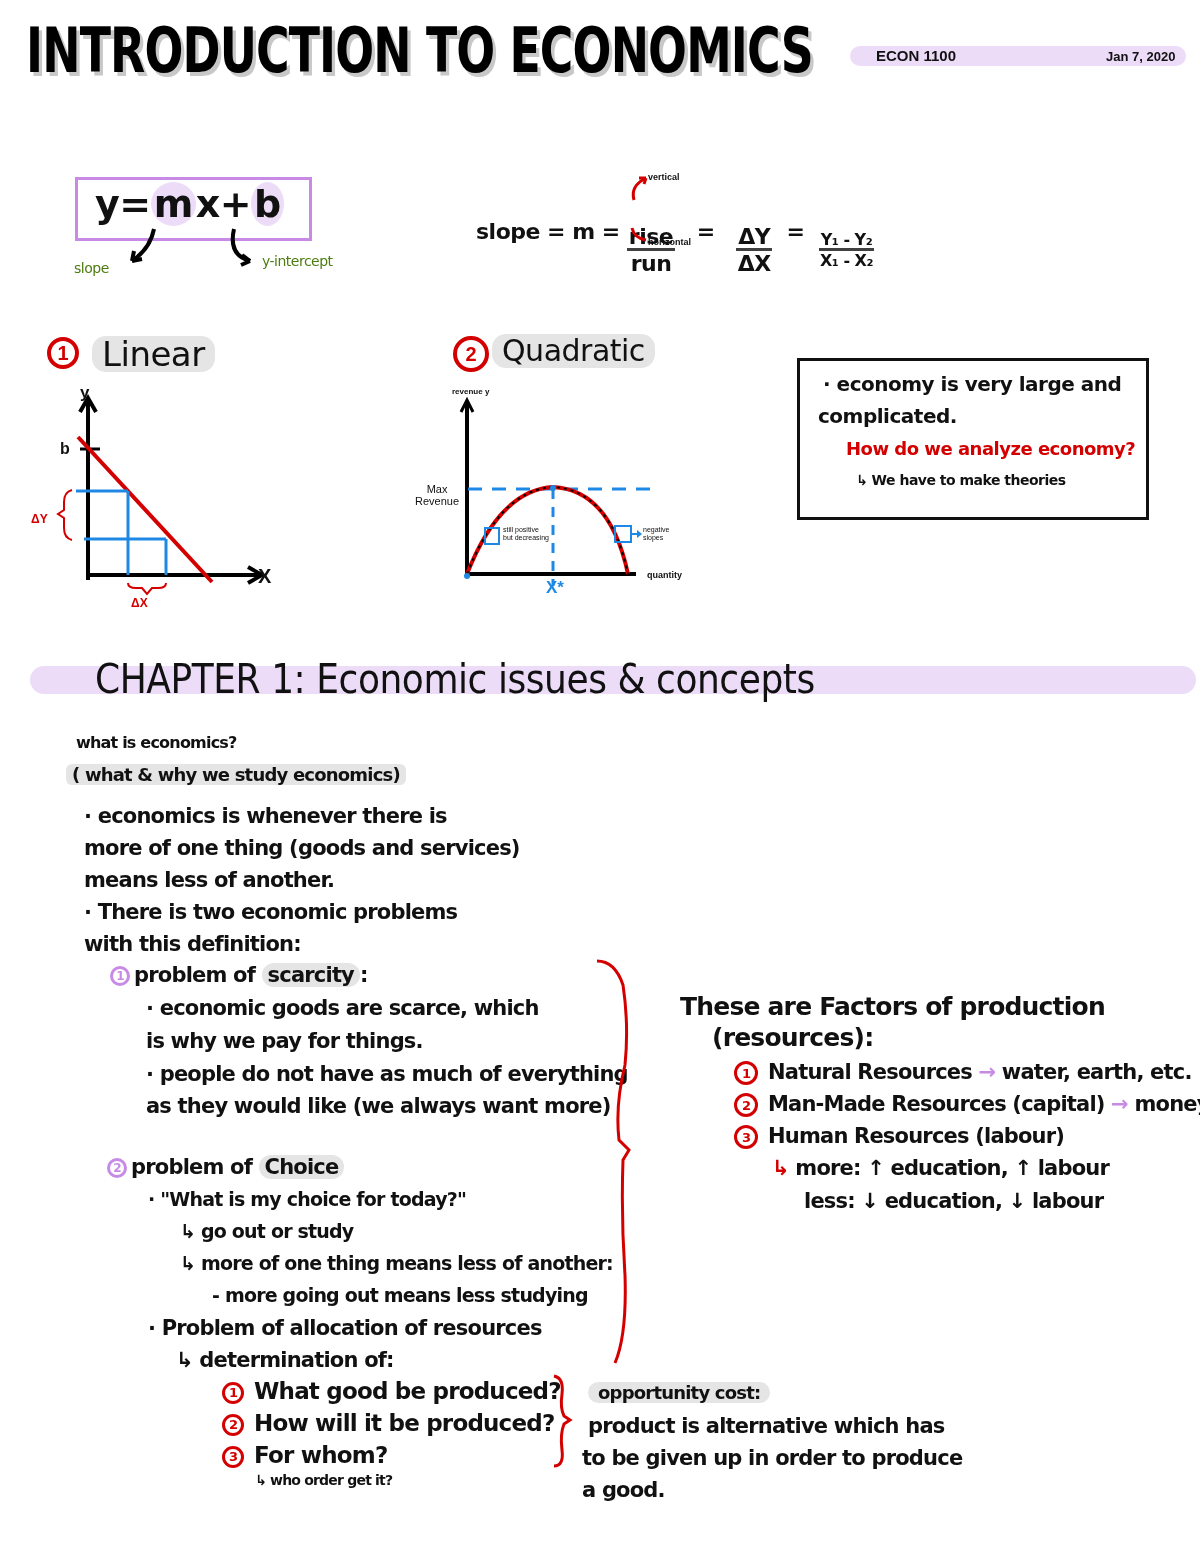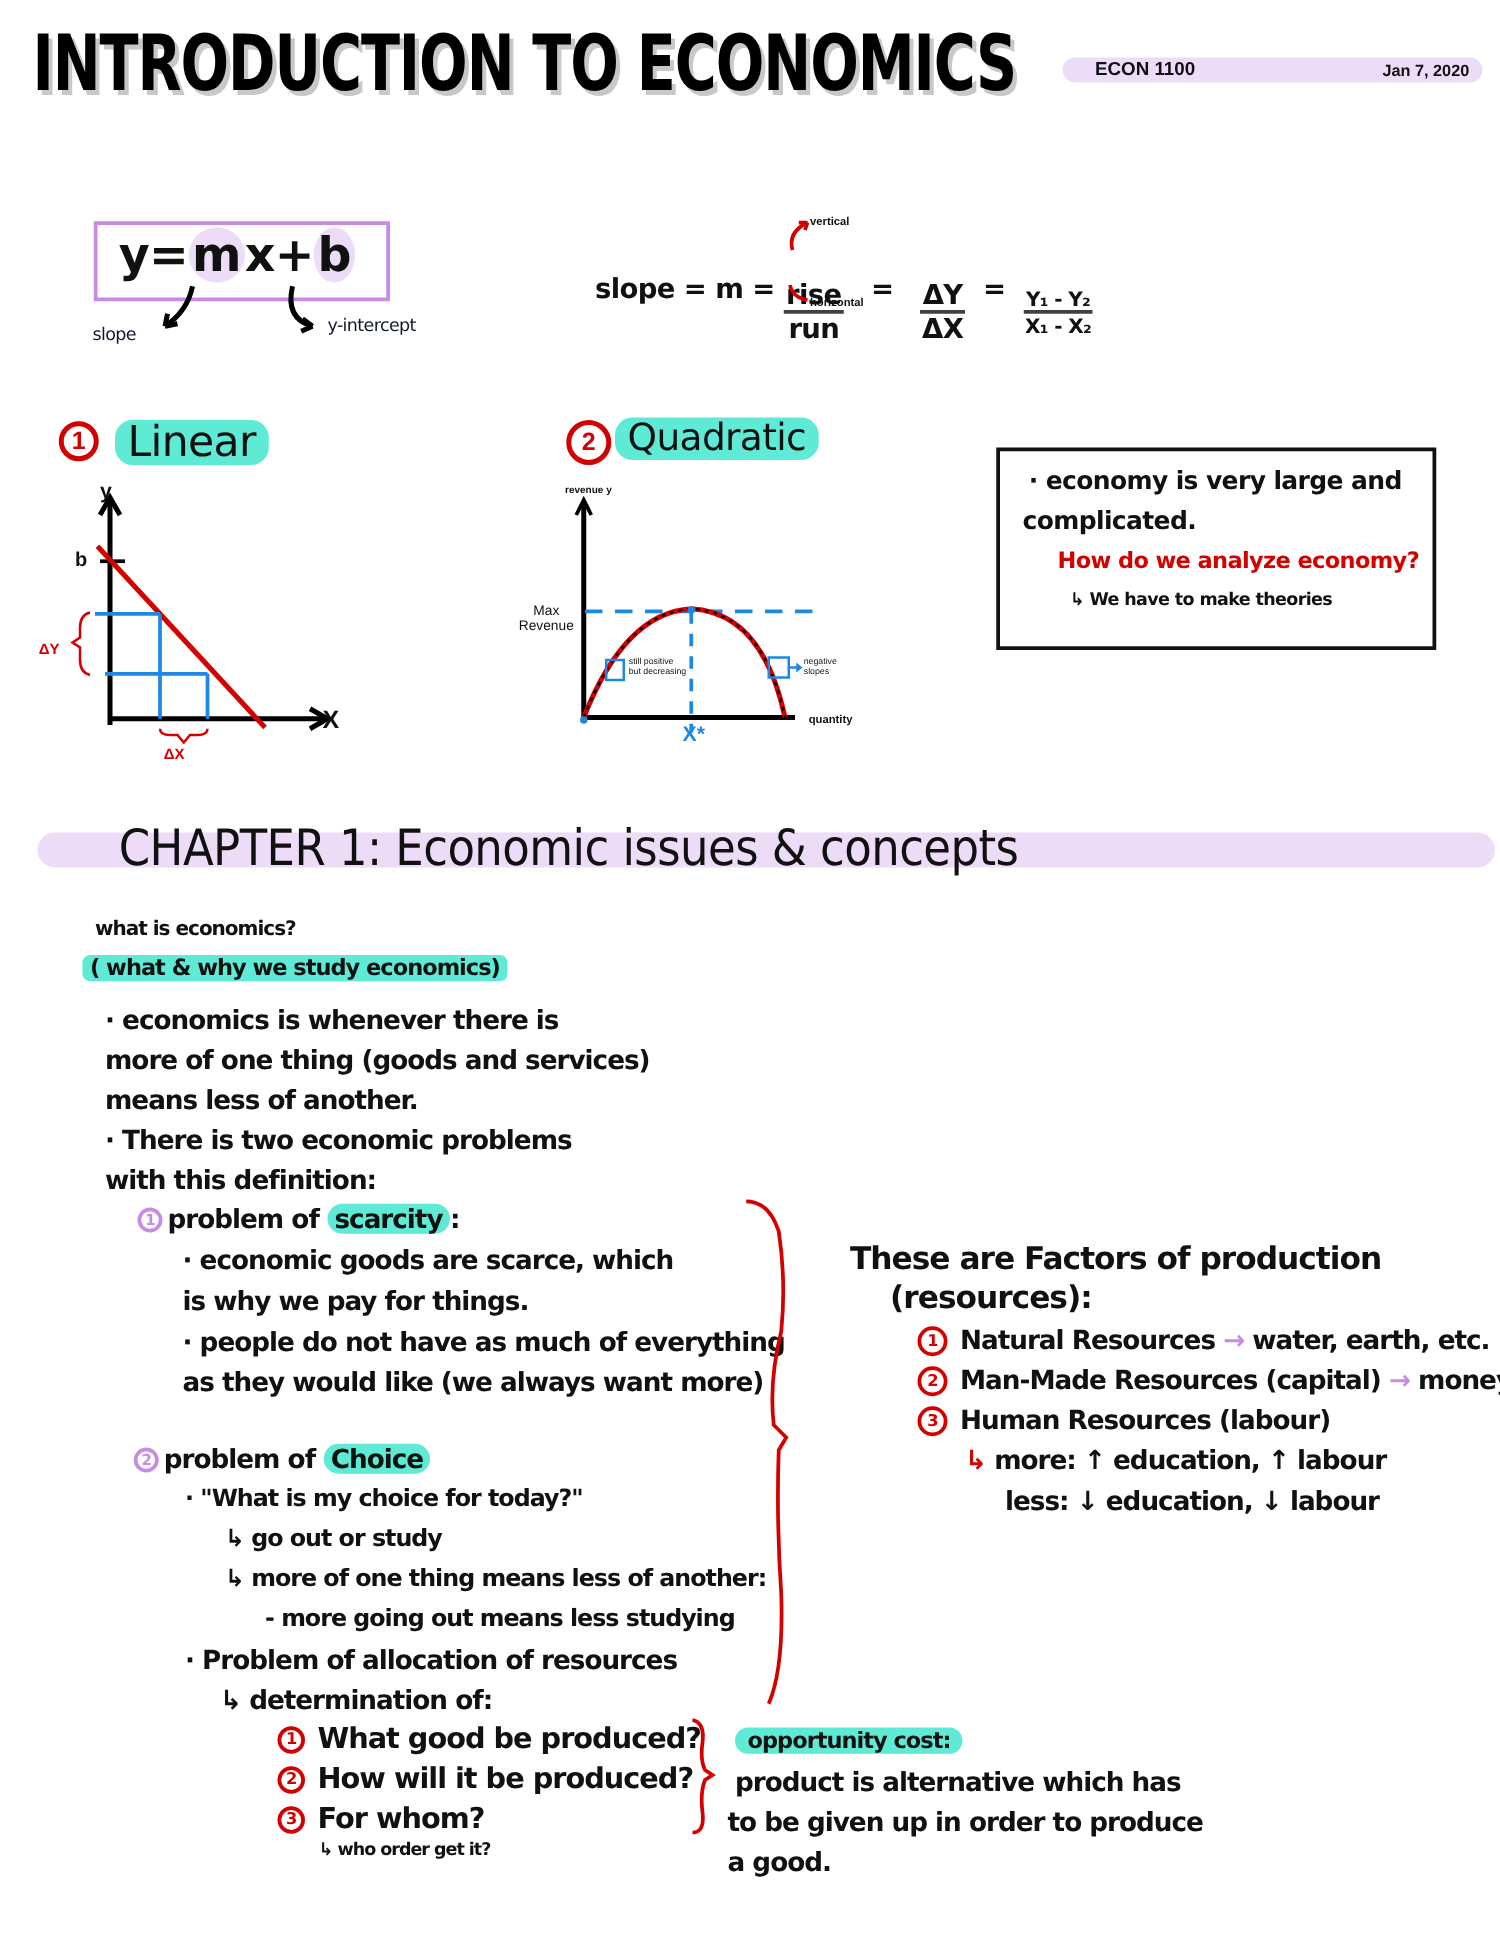--- a/index.html
+++ b/index.html
@@ -1,36 +1,36 @@
 <!DOCTYPE html>
 <html><head>
 <meta charset="utf-8">
 <style>
   * { box-sizing: border-box; margin: 0; padding: 0; }
   html, body { width: 1200px; height: 1553px; background: #ffffff; overflow: hidden; }
   body { position: relative; font-family: "Liberation Sans", sans-serif; color: #111; }
   .abs { position: absolute; }
   .hand { font-family: "DejaVu Sans", sans-serif; letter-spacing: -0.5px; }
-  .hl { background: #5eead4; border-radius: 14px; }
+  .hl { background: #e5e5e5; border-radius: 14px; }
 
   
   .title {
     left: 26px; top: 14px; font-family: "DejaVu Sans Condensed", "DejaVu Sans", sans-serif;
     font-weight: bold; font-size: 62px; letter-spacing: -1px; transform: scaleX(0.82);
     transform-origin: left top; text-shadow: 4px 4px 0 #c8c8c8; color: #000; white-space: nowrap;
   }
   .meta-bar { left: 850px; top: 46px; width: 336px; height: 20px; background: #ecdcf8; border-radius: 10px; }
   .meta-course { left: 876px; top: 47px; font-size: 15px; font-weight: bold; }
   .meta-date { left: 1106px; top: 49px; font-size: 13px; font-weight: bold; }
 
   
   .eq-box { left: 75px; top: 177px; width: 237px; height: 64px; border: 3px solid #c78be6; }
   .eq-text { left: 95px; top: 182px; font-size: 38px; font-weight: bold; }
   .eq-hl { display: inline-block; background: #ecdcf8; border-radius: 50%; padding: 0 3px; }
-  .lbl-small { font-size: 14px; color: #0f172a; }
+  .lbl-small { font-size: 14px; color: #4d7c0f; }
 
   .slope-eq { left: 476px; top: 190px; font-size: 22px; font-weight: bold; white-space: nowrap; }
   .frac { display: inline-block; text-align: center; vertical-align: middle; line-height: 1; }
   .frac .num { border-bottom: 3px solid #404040; padding: 0 2px; display: block; margin-top: 36px; }
   .frac .den { display: block; padding-top: 2px; }
   .tiny-lbl { font-size: 9px; font-weight: bold; }
 
   
   .circ-red { width: 32px; height: 32px; border: 4px solid #d40000; border-radius: 50%; color: #d40000;
     font-weight: bold; font-size: 20px; display: flex; align-items: center; justify-content: center; }

